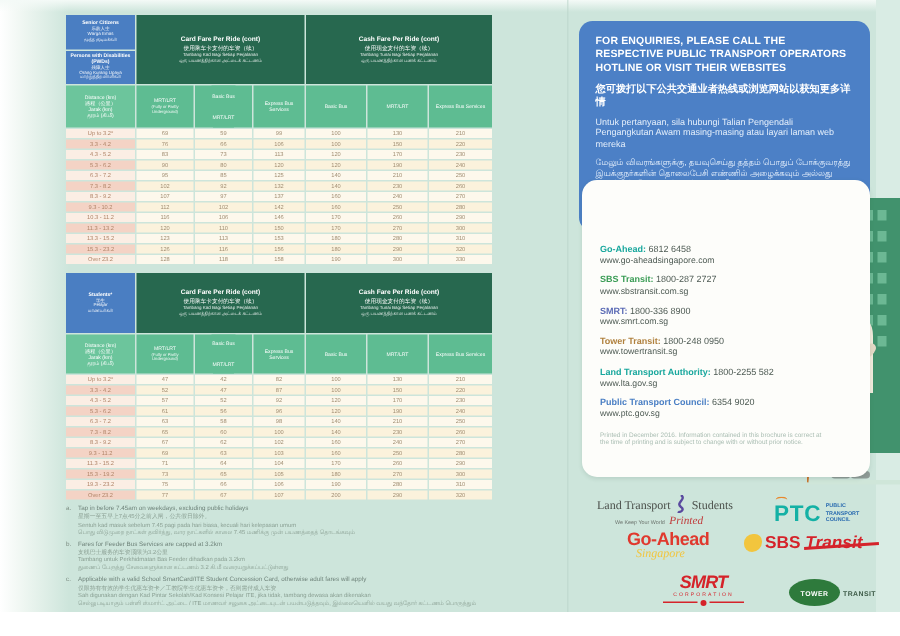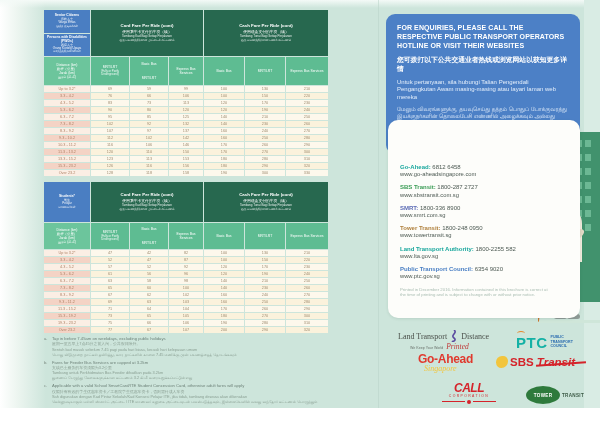--- a/index.html
+++ b/index.html
@@ -553,21 +553,21 @@
       </div>
     <div class="fine-print">Printed in December 2016. Information contained in this brochure is correct at the time of printing and is subject to change with or without prior notice.</div>
   </div>
 
   <div class="logo lta">
     <div class="lta-line1">
       <span>Land Transport</span>
       <svg width="10" height="12" viewBox="0 0 10 12">
         <path d="M5 0 C 9 3 1 5 5 8 C 8 10 4 12 3 11" stroke="#5a4a9f" stroke-width="1.6" fill="none"></path>
       </svg>
-      <span>Distance</span>
+      <span>Students</span>
     </div>
     <div class="lta-tag">
       <span>We Keep Your World</span>
       <span class="lta-moving">Printed</span>
     </div>
   </div>
 
   <div class="logo goahead">
     <div class="ga-name">Go-Ahead</div>
     <div class="ga-sub">Singapore</div>
@@ -586,21 +586,21 @@
     </div>
   </div>
 
   <div class="logo sbs">
     <span>SBS</span>
     <span class="sbs-t">Transit</span>
     <span class="sbs-swoosh"></span>
   </div>
 
   <div class="logo smrt">
-    <div class="smrt-name">CALL</div>
+    <div class="smrt-name">SMRT</div>
     <div class="smrt-sub">CORPORATION</div>
     <div class="smrt-bars">
         <i></i>
         <b></b>
         <i></i>
       </div>
   </div>
 
   <div class="logo tower">
     <div class="tower-ell">TOWER</div>

